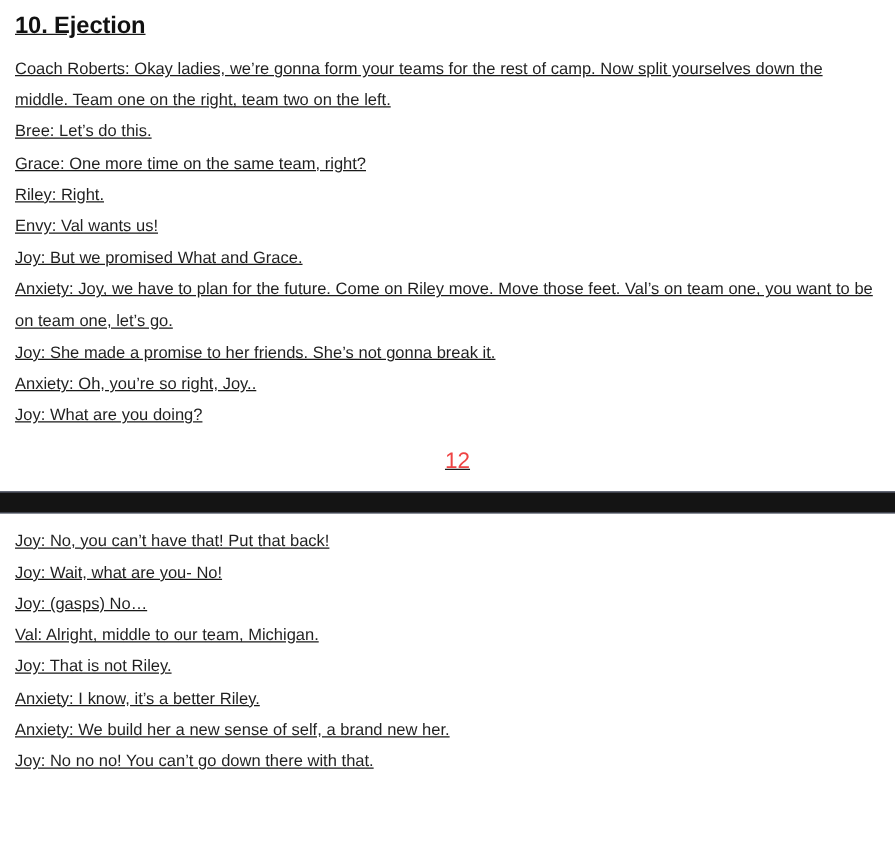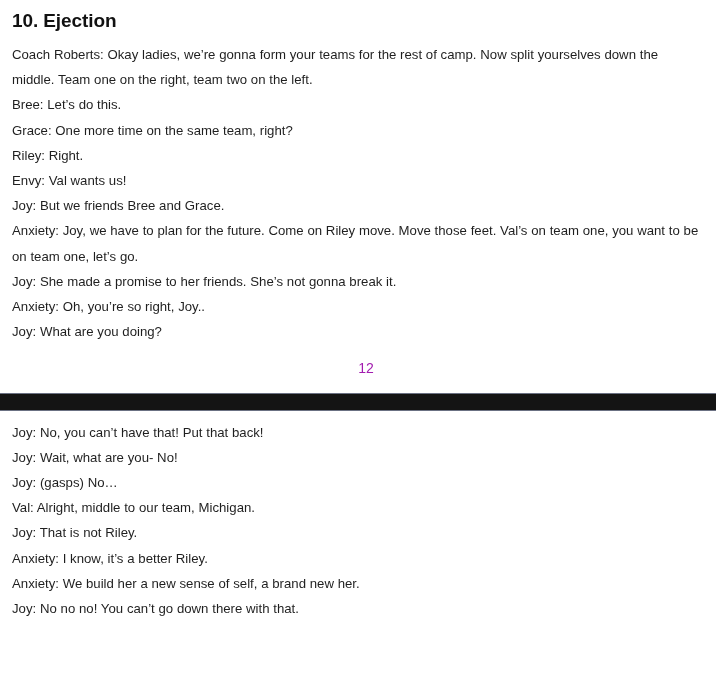--- a/index.html
+++ b/index.html
@@ -12,20 +12,21 @@
     height: 692px;
     overflow: hidden;
     font-family: "Liberation Sans", sans-serif;
     color: #1a1a1a;
     -webkit-font-smoothing: antialiased;
   }
   .page {
     box-sizing: border-box;
     width: 716px;
     background: #ffffff;
+    text-decoration: underline;
   }
   .page-top {
     padding: 0 14px 0 12px;
   }
   .page-bottom {
     padding: 0 14px 0 12px;
   }
   h1.chapter-title {
     font-size: 19px;
     font-weight: bold;
@@ -40,23 +41,23 @@
     line-height: 25.2px;
     color: #1f1f1f;
     margin: 0;
     white-space: normal;
     word-spacing: 0.1px;
   }
   .line-block {
     padding-top: 6px;
   }
   .page-number {
-    font-size: 14px;
+    font-size: 18px;
     line-height: 25.2px;
-    color: #a21caf;
+    color: #ef4444;
     text-align: center;
     padding-top: 12px;
     padding-left: 18px;
   }
   .page-break-bar {
     width: 716px;
     height: 18px;
     background: #141414;
     border-top: 1px solid #6b7183;
     border-bottom: 1px solid #6b7183;
@@ -71,21 +72,21 @@
 <body>
 
 <div class="page page-top">
   <h1 class="chapter-title">10. Ejection</h1>
   <div class="line-block">
     <p class="line">Coach Roberts: Okay ladies, we’re gonna form your teams for the rest of camp. Now split yourselves down the middle. Team one on the right, team two on the left.</p>
     <p class="line">Bree: Let’s do this.</p>
     <p class="line">Grace: One more time on the same team, right?</p>
     <p class="line">Riley: Right.</p>
     <p class="line">Envy: Val wants us!</p>
-    <p class="line">Joy: But we friends Bree and Grace.</p>
+    <p class="line">Joy: But we promised What and Grace.</p>
     <p class="line">Anxiety: Joy, we have to plan for the future. Come on Riley move. Move those feet. Val’s on team one, you want to be on team one, let’s go.</p>
     <p class="line">Joy: She made a promise to her friends. She’s not gonna break it.</p>
     <p class="line">Anxiety: Oh, you’re so right, Joy..</p>
     <p class="line">Joy: What are you doing?</p>
   </div>
   <div class="page-number">12</div>
 </div>
 
 <div class="page-break-bar"></div>
 

